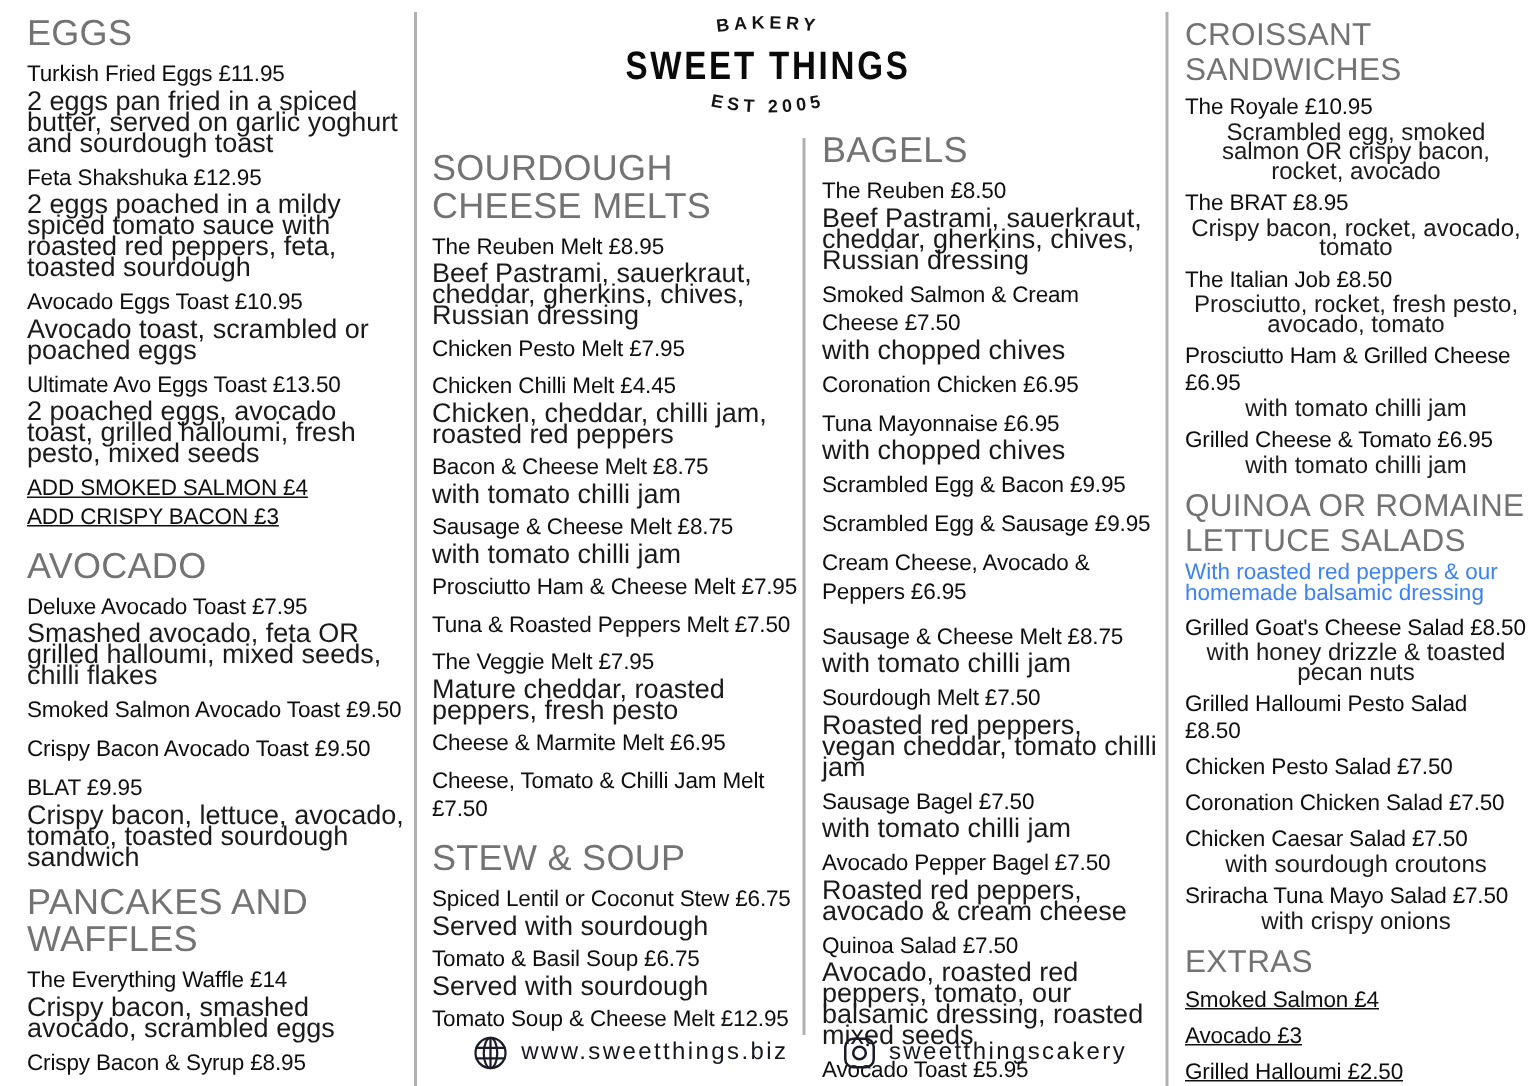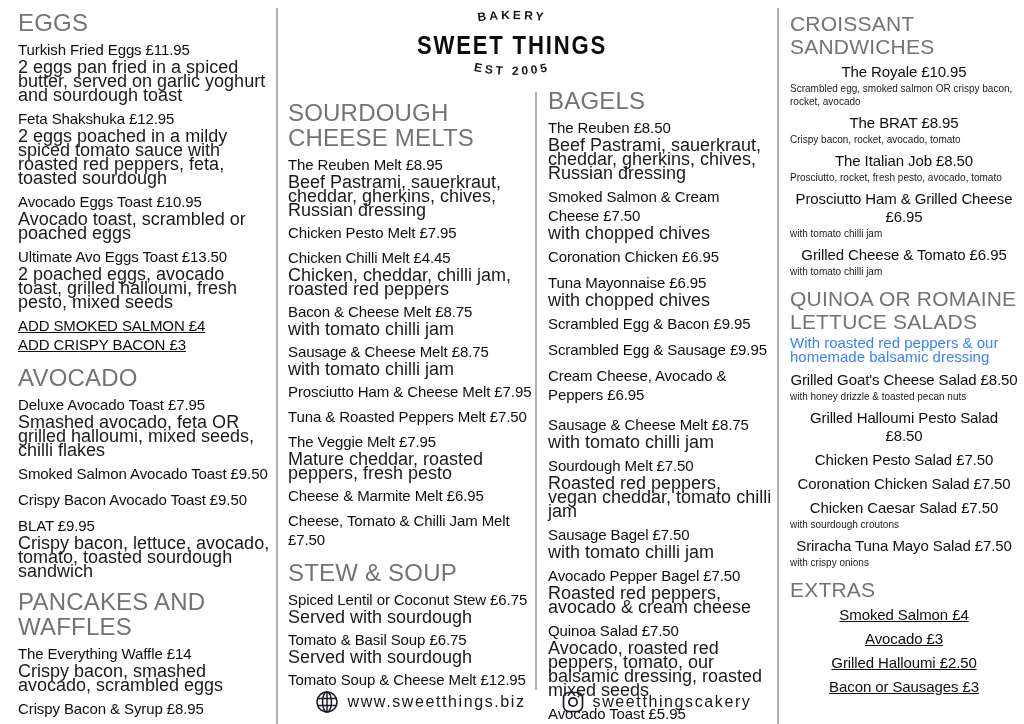--- a/index.html
+++ b/index.html
@@ -26,23 +26,23 @@
   }
   .sec-subtitle{font-size:15px;line-height:14px;color:#3b82f6;margin:-2px 0 7px 0;}
   .menu-item{margin-bottom:7px;}
   .menu-item.tight{margin-bottom:0;text-decoration:underline;}
   .item-name{font-size:15px;line-height:19px;letter-spacing:-0.1px;color:#0e0e0e;}
   .item-desc{font-size:18px;line-height:14px;color:#1a1a1a;margin-top:1px;}
 
   
   #col2 .menu-item{margin-bottom:6px;}
   #col4 .sec-title{font-size:21px;line-height:23px;}
-  #col4 .item-name{line-height:18px;text-align:center;}
+  #col4 .item-name{line-height:18px;}
   #col4 .menu-item{margin-bottom:6px;}
-  #col4 .item-desc{font-size:10px;line-height:13px;}
+  #col4 .item-desc{font-size:16px;line-height:13px;text-align:center;}
   #col4 .menu-section{margin-bottom:9px;}
 
   
   #logo{position:absolute;left:392px;top:4px;width:240px;text-align:center;}
   #logo svg{display:block;margin:0 auto;}
   .arc-text{font-family:"Liberation Sans",sans-serif;font-size:12px;font-weight:bold;
     letter-spacing:3px;fill:#141414;}
   .brand{
     font-size:24px;font-weight:bold;letter-spacing:2px;color:#0a0a0a;
     white-space:nowrap;transform:scale(0.92,1.1);transform-origin:center;

